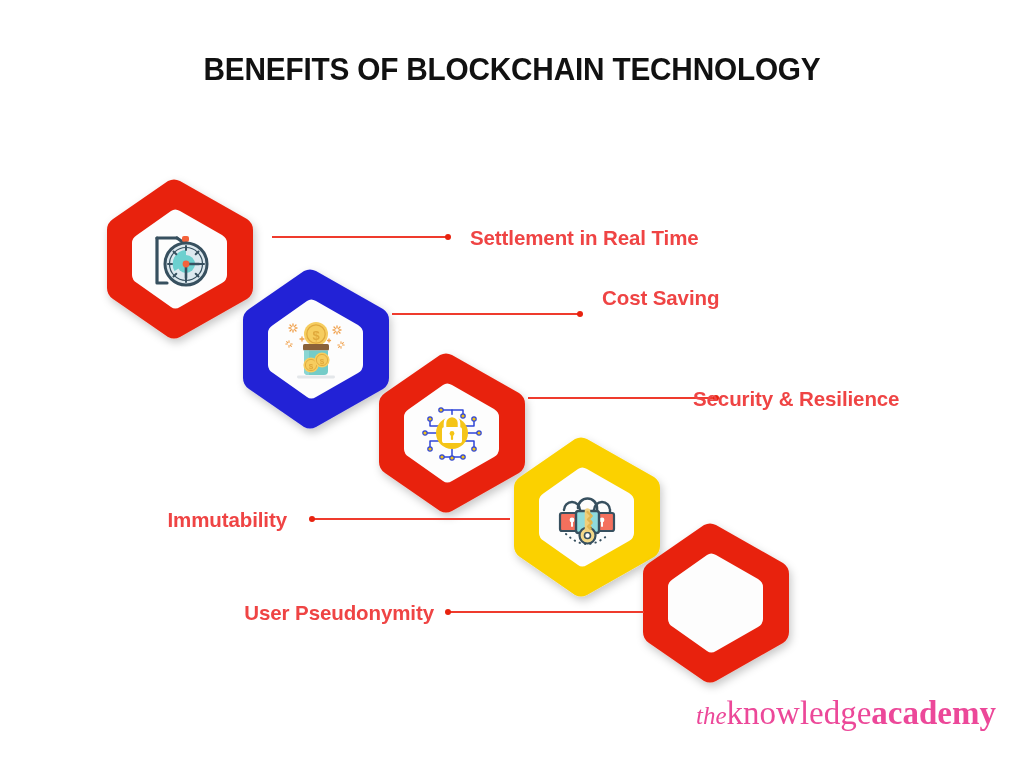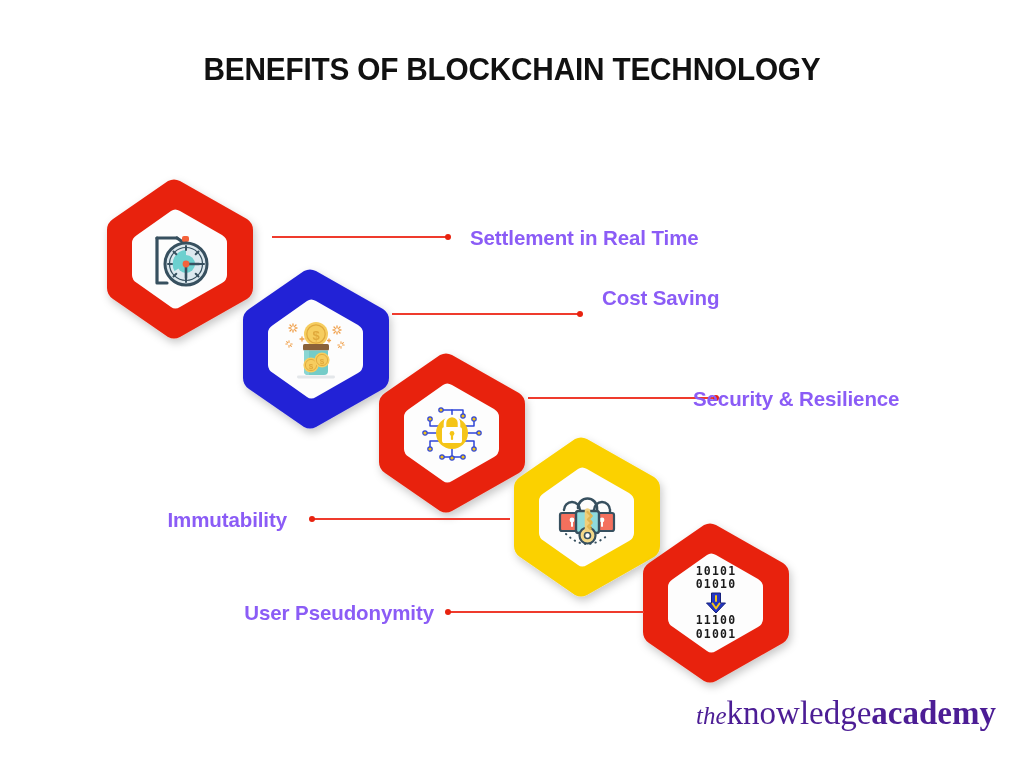--- a/index.html
+++ b/index.html
@@ -52,32 +52,32 @@
     background: #e8230f;
   }
   .conn.right .dot { right: -1px; }
   .conn.left  .dot { left: -1px; }
 
   
   .label {
     position: absolute;
     font-size: 20.5px;
     font-weight: bold;
-    color: #8b5cf6;
+    color: #ef4444;
     white-space: nowrap;
     letter-spacing: -0.1px;
   }
   .label.r { text-align: left; }
   .label.l { text-align: left; }
 
   
   .logo {
     position: absolute;
     right: 28px; bottom: 38px;
-    color: #4c1d95;
+    color: #ec4899;
     font-family: "Liberation Serif", serif;
     font-size: 33px;
     white-space: nowrap;
     line-height: 1;
   }
   .logo .the { font-style: italic; font-size: 25px; }
   .logo .know { font-weight: normal; }
   .logo .acad { font-weight: bold; }
 
   
@@ -309,35 +309,20 @@
   <div class="hex" style="left:640px; top:522px;">
     <svg viewBox="0 0 152 162">
       <defs>
         <filter id="sh5" x="-30%" y="-30%" width="170%" height="170%">
           <feDropShadow dx="2" dy="4" stdDeviation="4" flood-color="#000" flood-opacity="0.22"></feDropShadow>
         </filter>
       </defs>
       <path d="M76 3 L143 41 Q149 45 149 52 L149 110 Q149 117 143 121 L76 159 Q70 162 64 159 L9 121 Q3 117 3 110 L3 52 Q3 45 9 41 L64 3 Q70 0 76 3 Z" fill="#e8230f" filter="url(#sh5)"></path>
       <path d="M76 33 L118 57 Q123 60 123 65 L123 97 Q123 102 118 105 L76 129 Q71 132 67 129 L33 105 Q28 102 28 97 L28 65 Q28 60 33 57 L67 33 Q71 30 76 33 Z" fill="#fdfdfd"></path>
     </svg>
-    <div class="icon-wrap" style="width:80px;height:82px;">
-      <div style="width:100%;">
-        <div class="binary">10101</div>
-        <div class="binary">01010</div>
-        <div class="bin-arrow">
-          <svg viewBox="0 0 24 22">
-            <path d="M7.5 1 L16.5 1 L16.5 11 L21.5 11 L12 21 L2.5 11 L7.5 11 Z" fill="#2436c4" stroke="#15207a" stroke-width="1"></path>
-            <path d="M12 4 L12 9" stroke="#f5c518" stroke-width="2" stroke-linecap="round"></path>
-            <path d="M8.5 11.5 L12 16.5 L15.5 11.5" fill="none" stroke="#f5c518" stroke-width="2" stroke-linecap="round" stroke-linejoin="round"></path>
-          </svg>
-        </div>
-        <div class="binary">11100</div>
-        <div class="binary">01001</div>
-      </div>
-    </div>
   </div>
 
   <div class="conn right" style="left:272px; top:232px; width:178px;">
     <div class="bar"></div>
     <div class="dot"></div>
   </div>
   <div class="label r" style="left:470px; top:226px;">Settlement in Real Time</div>
 
   <div class="conn right" style="left:392px; top:309px; width:190px;">
     <div class="bar"></div>

